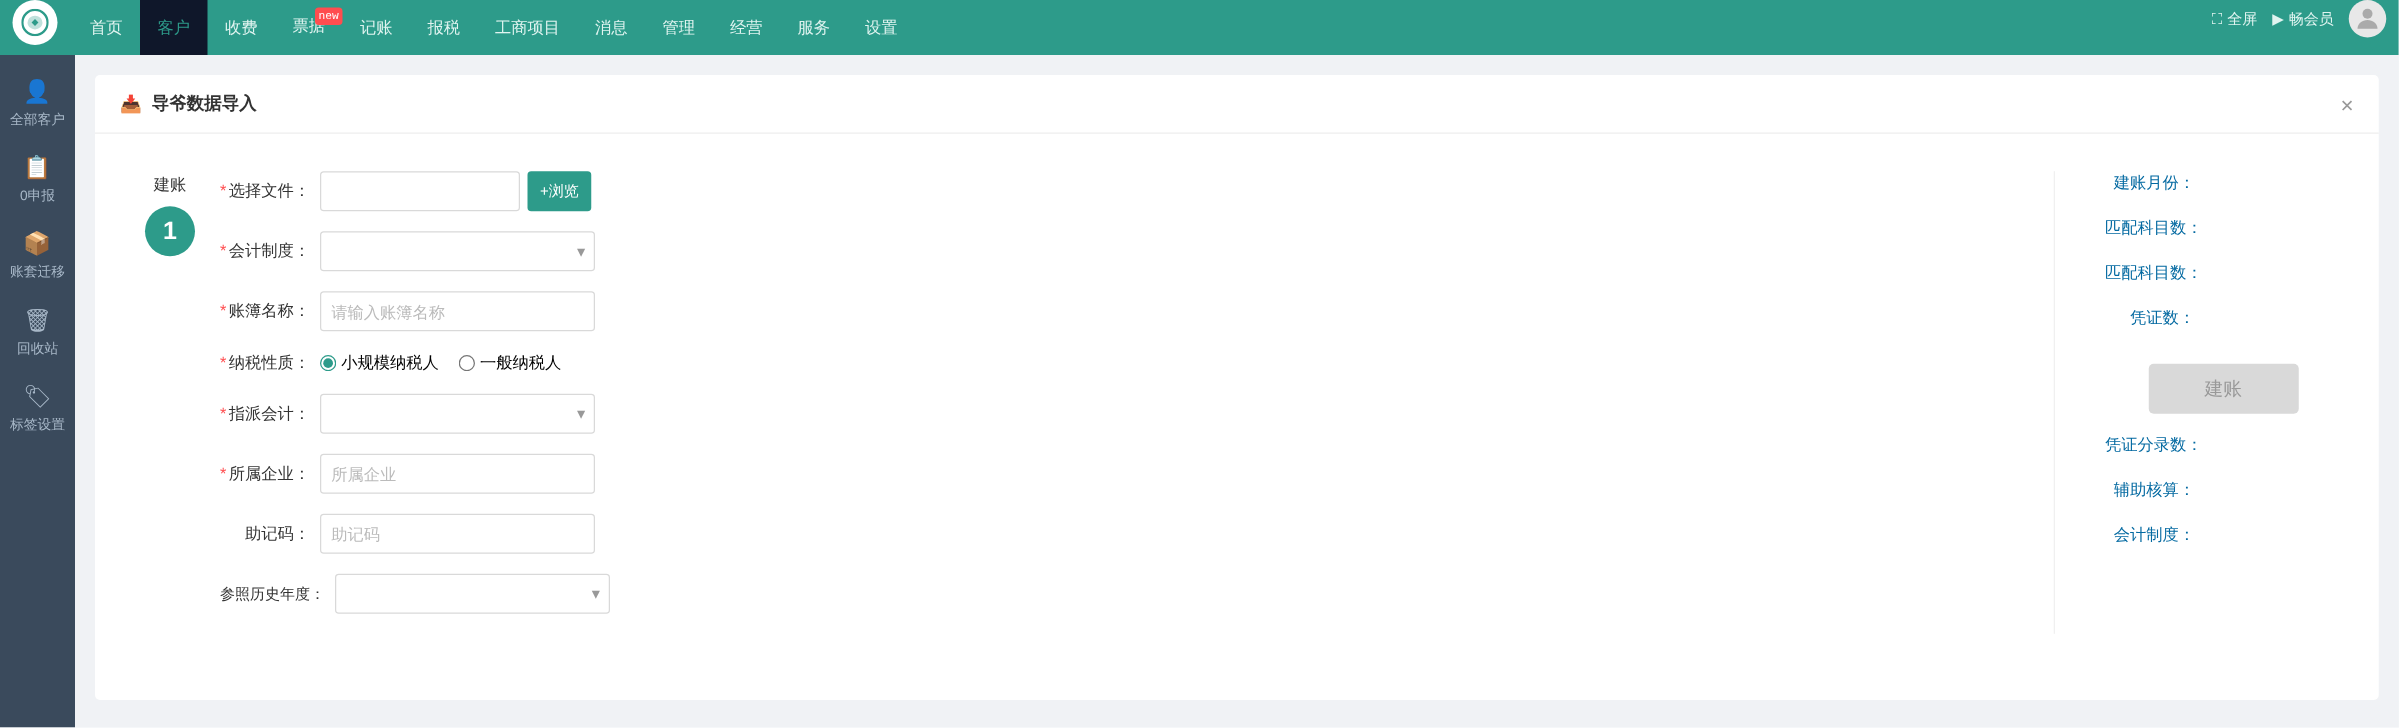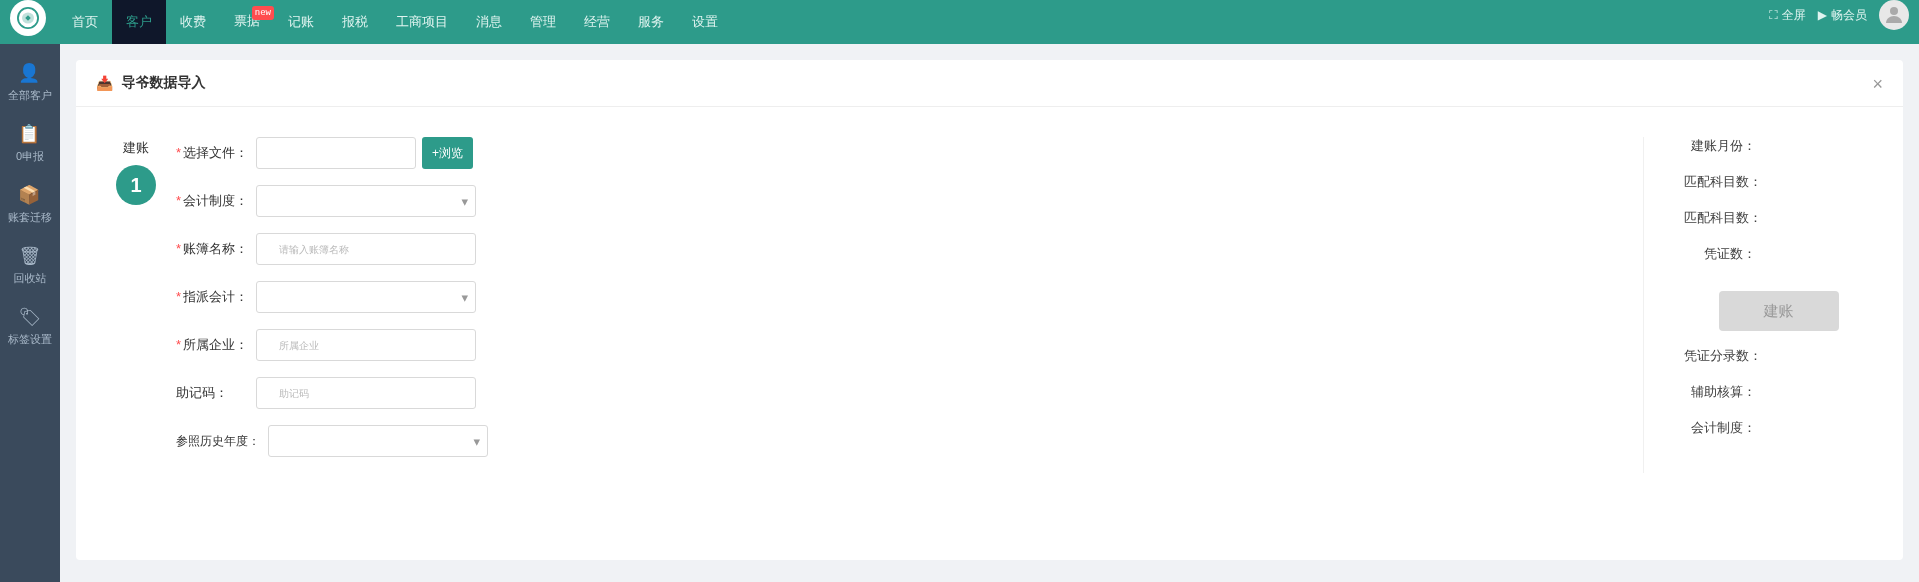--- a/index.html
+++ b/index.html
@@ -97,29 +97,29 @@
       margin-top: 4px;
     }
 
     .form-section {
       flex: 1;
     }
     .form-row {
       display: flex; align-items: center; margin-bottom: 16px;
     }
     .form-label {
-      text-align: left; min-width: 80px; padding-right: 8px;
+      text-align: right; min-width: 80px; padding-right: 8px;
       color: #333; flex-shrink: 0;
     }
     .form-label .req { color: #ff4d4f; margin-right: 2px; }
     .form-control {
       flex: 1; max-width: 220px;
       height: 32px; border: 1px solid #d9d9d9;
-      border-radius: 3px; padding: 0 22px;
-      font-size: 10px; color: #333; outline: none;
+      border-radius: 3px; padding: 0 8px;
+      font-size: 13px; color: #333; outline: none;
       background: #fff;
     }
     .form-control::placeholder { color: #bbb; }
     .form-control-wrap {
       display: flex; align-items: center; gap: 6px; flex: 1;
     }
     .btn-browse {
       background: #2d9b8a; color: #fff; border: none;
       padding: 0 10px; height: 32px; border-radius: 3px;
       cursor: pointer; font-size: 12px; white-space: nowrap;
@@ -145,21 +145,21 @@
 
     
     .form-right {
       width: 220px; padding-left: 40px; border-left: 1px solid #f0f0f0;
       margin-left: 20px;
     }
     .info-row {
       display: flex; align-items: center; margin-bottom: 18px;
     }
     .info-label {
-      min-width: 80px; text-align: right; color: #404040;
+      min-width: 80px; text-align: right; color: #0369a1;
       padding-right: 8px; font-size: 13px;
     }
     .info-value { color: #333; font-size: 13px; }
 
     .btn-build {
       background: #d9d9d9; color: #999; border: none;
       width: 120px; height: 40px; border-radius: 4px;
       font-size: 15px; cursor: not-allowed; margin-top: 10px;
       margin-left: 10px;
     }
@@ -275,20 +275,35 @@
               </div>
             </div>
 
             <div class="form-row" data-interactable="false">
               <label class="form-label" data-interactable="false">
                 <span class="req" data-interactable="false">*</span>账簿名称：
               </label>
               <input type="text" class="form-control" data-interactable="true" placeholder="请输入账簿名称" style="">
             </div>
 
+            <div class="form-row" data-interactable="false">
+              <label class="form-label" data-interactable="false">
+                <span class="req" data-interactable="false">*</span>纳税性质：
+              </label>
+              <div class="radio-group" data-interactable="false">
+                <label class="radio-label" data-interactable="true">
+                  <input type="radio" name="taxType" value="small" checked="" data-interactable="true" style="">
+                  <span data-interactable="false">小规模纳税人</span>
+                </label>
+                <label class="radio-label" data-interactable="true">
+                  <input type="radio" name="taxType" value="general" data-interactable="true" style="">
+                  <span data-interactable="false">一般纳税人</span>
+                </label>
+              </div>
+            </div>
 
             <div class="form-row" data-interactable="false">
               <label class="form-label" data-interactable="false">
                 <span class="req" data-interactable="false">*</span>指派会计：
               </label>
               <div class="select-wrap" data-interactable="false">
                 <select class="select-control" data-interactable="true">
                   <option value=""></option>
                 </select>
               </div>

